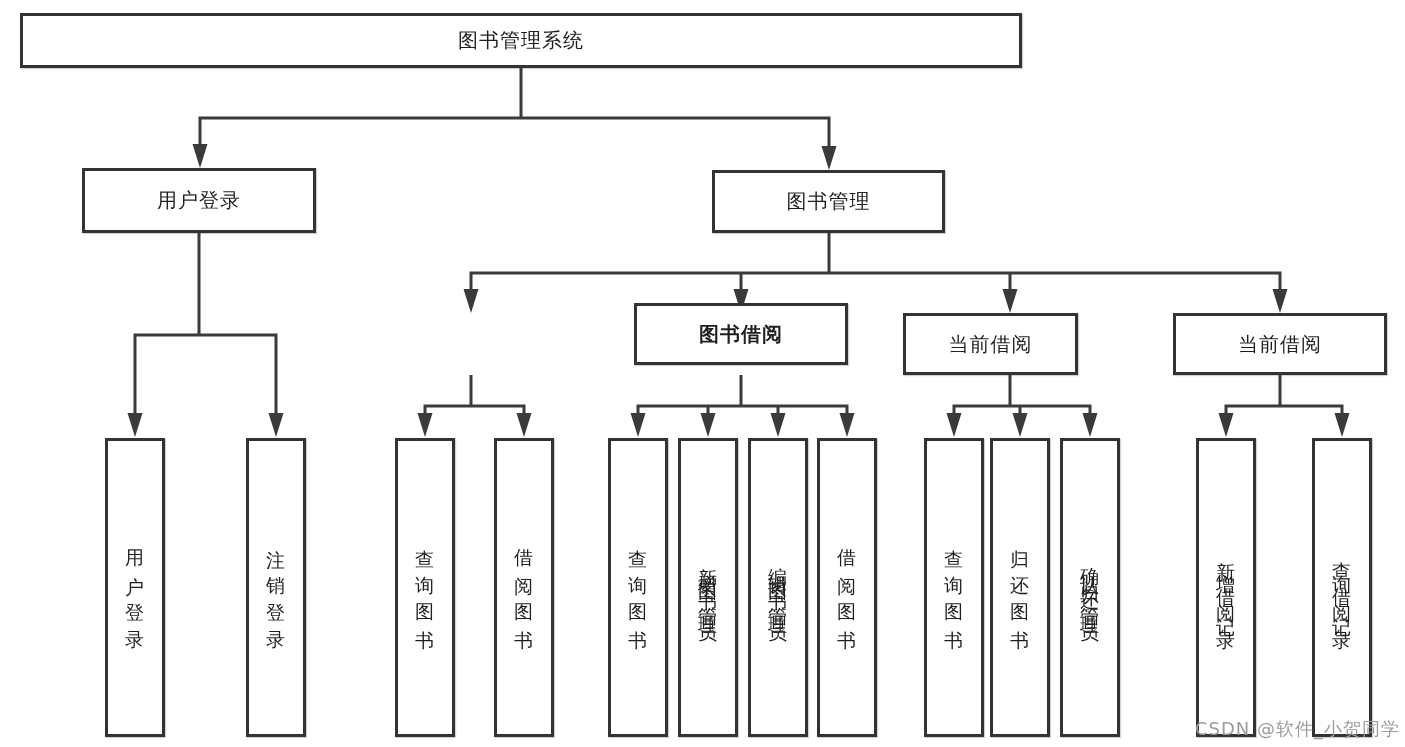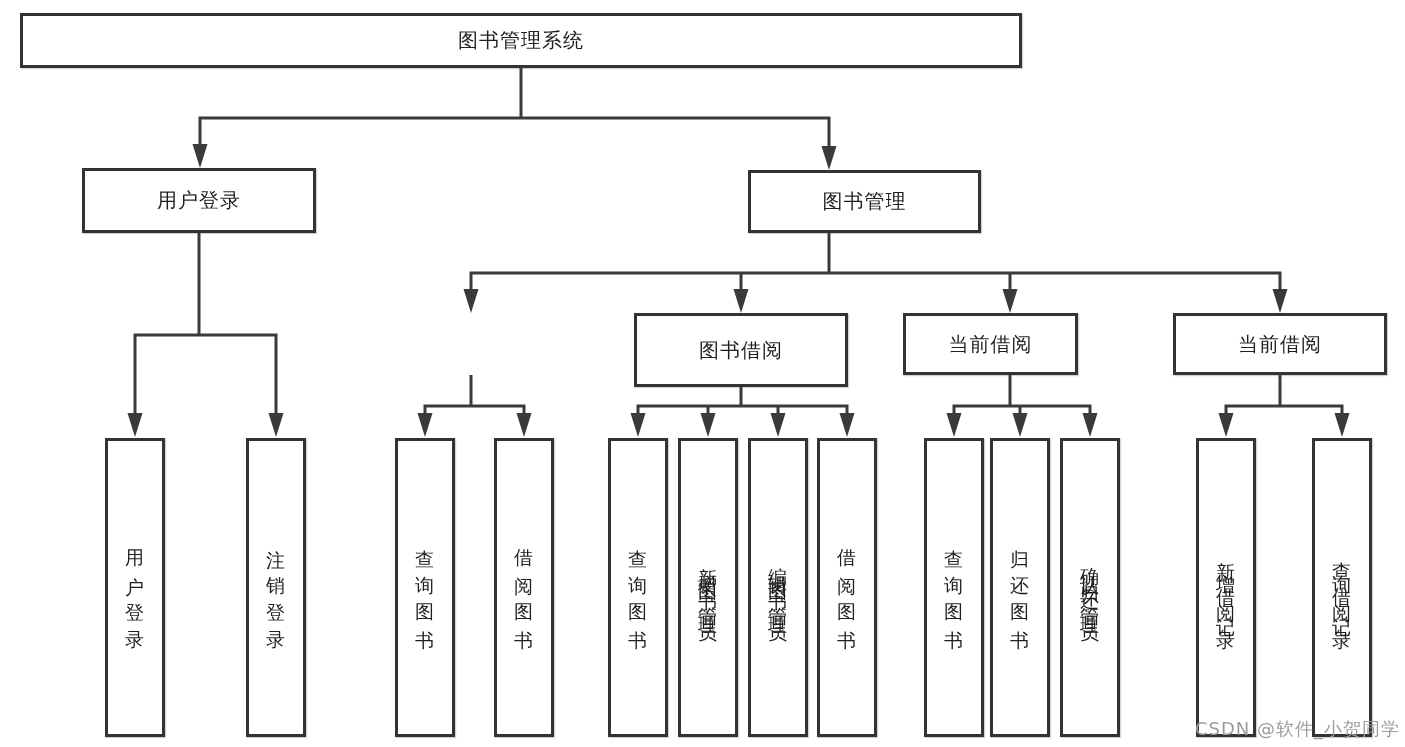--- a/index.html
+++ b/index.html
@@ -128,25 +128,25 @@
     </g>
   </svg>
 
   <div class="node" style="left:20px; top:13px; width:1002px; height:55px;">
     <span class="h-label">图书管理系统</span>
   </div>
 
   <div class="node" style="left:82px; top:168px; width:234px; height:65px;">
     <span class="h-label">用户登录</span>
   </div>
-  <div class="node" style="left:712px; top:170px; width:233px; height:63px;margin-left:36px;">
+  <div class="node" style="left:712px; top:170px; width:233px; height:63px;">
     <span class="h-label">图书管理</span>
   </div>
 
-  <div class="node" style="left:634px; top:313px; width:214px; height:74px;">
+  <div class="node" style="left:634px; top:303px; width:214px; height:62px;font-weight:bold;">
     <span class="h-label">图书借阅</span>
   </div>
   <div class="node" style="left:903px; top:313px; width:175px; height:62px;">
     <span class="h-label">当前借阅</span>
   </div>
   <div class="node" style="left:1173px; top:313px; width:214px; height:62px;">
     <span class="h-label">当前借阅</span>
   </div>
 
   <div class="node" style="left:105px; top:438px; width:60px; height:299px;">

